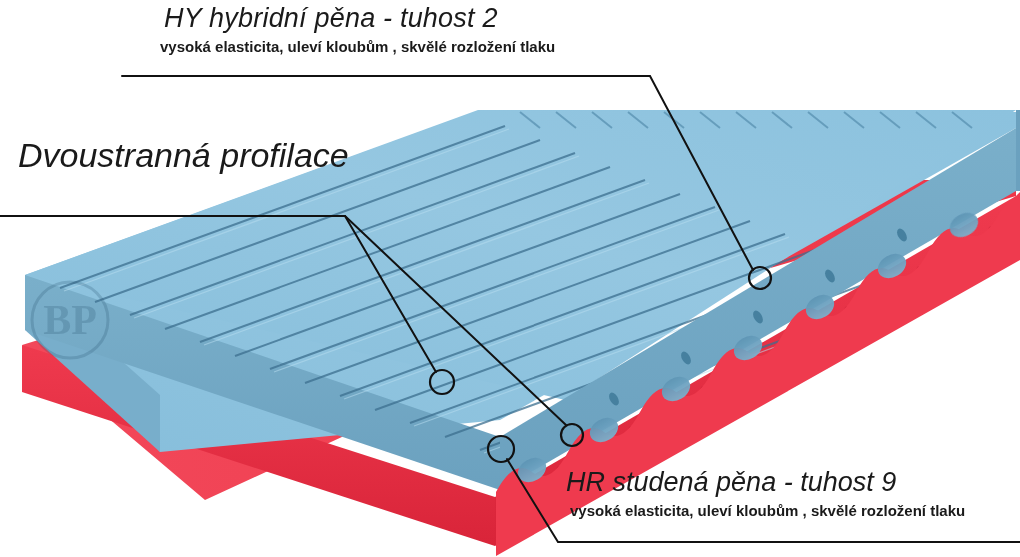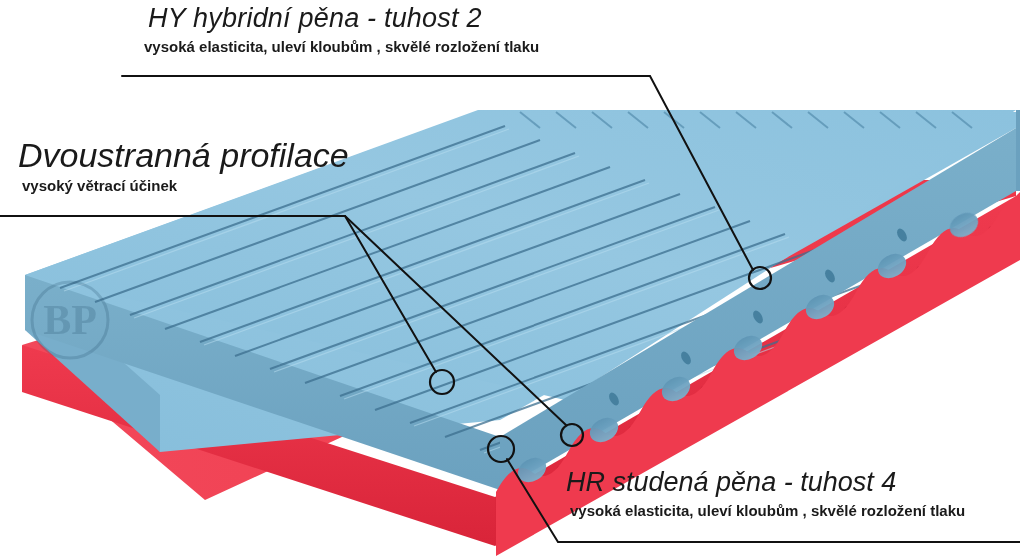--- a/index.html
+++ b/index.html
@@ -3,21 +3,21 @@
 <meta charset="utf-8">
 <style>
   html,body{margin:0;padding:0;}
   body{width:1020px;height:557px;background:#ffffff;overflow:hidden;
        font-family:"Liberation Sans",sans-serif;position:relative;}
   #stage{position:absolute;left:0;top:0;width:1020px;height:557px;}
   svg.layer{position:absolute;left:0;top:0;width:1020px;height:557px;}
   .ann{position:absolute;color:#1a1a1a;}
   .ann .t1{font-style:italic;font-weight:400;white-space:nowrap;}
   .ann .t2{font-weight:700;white-space:nowrap;}
-  #ann-hy{left:148px;top:2px;}
+  #ann-hy{left:164px;top:2px;}
   #ann-hy .t1{font-size:27px;line-height:32px;letter-spacing:.2px;}
   #ann-hy .t2{font-size:15px;line-height:19px;margin-left:-4px;margin-top:3px;}
   #ann-dv{left:18px;top:138px;}
   #ann-dv .t1{font-size:34px;line-height:34px;}
   #ann-dv .t2{font-size:15px;line-height:19px;margin-left:4px;margin-top:4px;}
   #ann-hr{left:566px;top:466px;}
   #ann-hr .t1{font-size:27px;line-height:32px;}
   #ann-hr .t2{font-size:15px;line-height:19px;margin-left:4px;margin-top:3px;}
 </style>
 </head>
@@ -198,21 +198,20 @@
     </g>
   </svg>
 
   <div class="ann" id="ann-hy">
     <div class="t1">HY hybridní pěna - tuhost 2</div>
     <div class="t2">vysoká elasticita, uleví kloubům , skvělé rozložení tlaku</div>
   </div>
 
   <div class="ann" id="ann-dv">
     <div class="t1">Dvoustranná profilace</div>
-    <div class="t2">vysoký větrací účinek</div>
   </div>
 
   <div class="ann" id="ann-hr">
-    <div class="t1">HR studená pěna - tuhost 4</div>
+    <div class="t1">HR studená pěna - tuhost 9</div>
     <div class="t2">vysoká elasticita, uleví kloubům , skvělé rozložení tlaku</div>
   </div>
 
 </div>
 
 </body></html>

